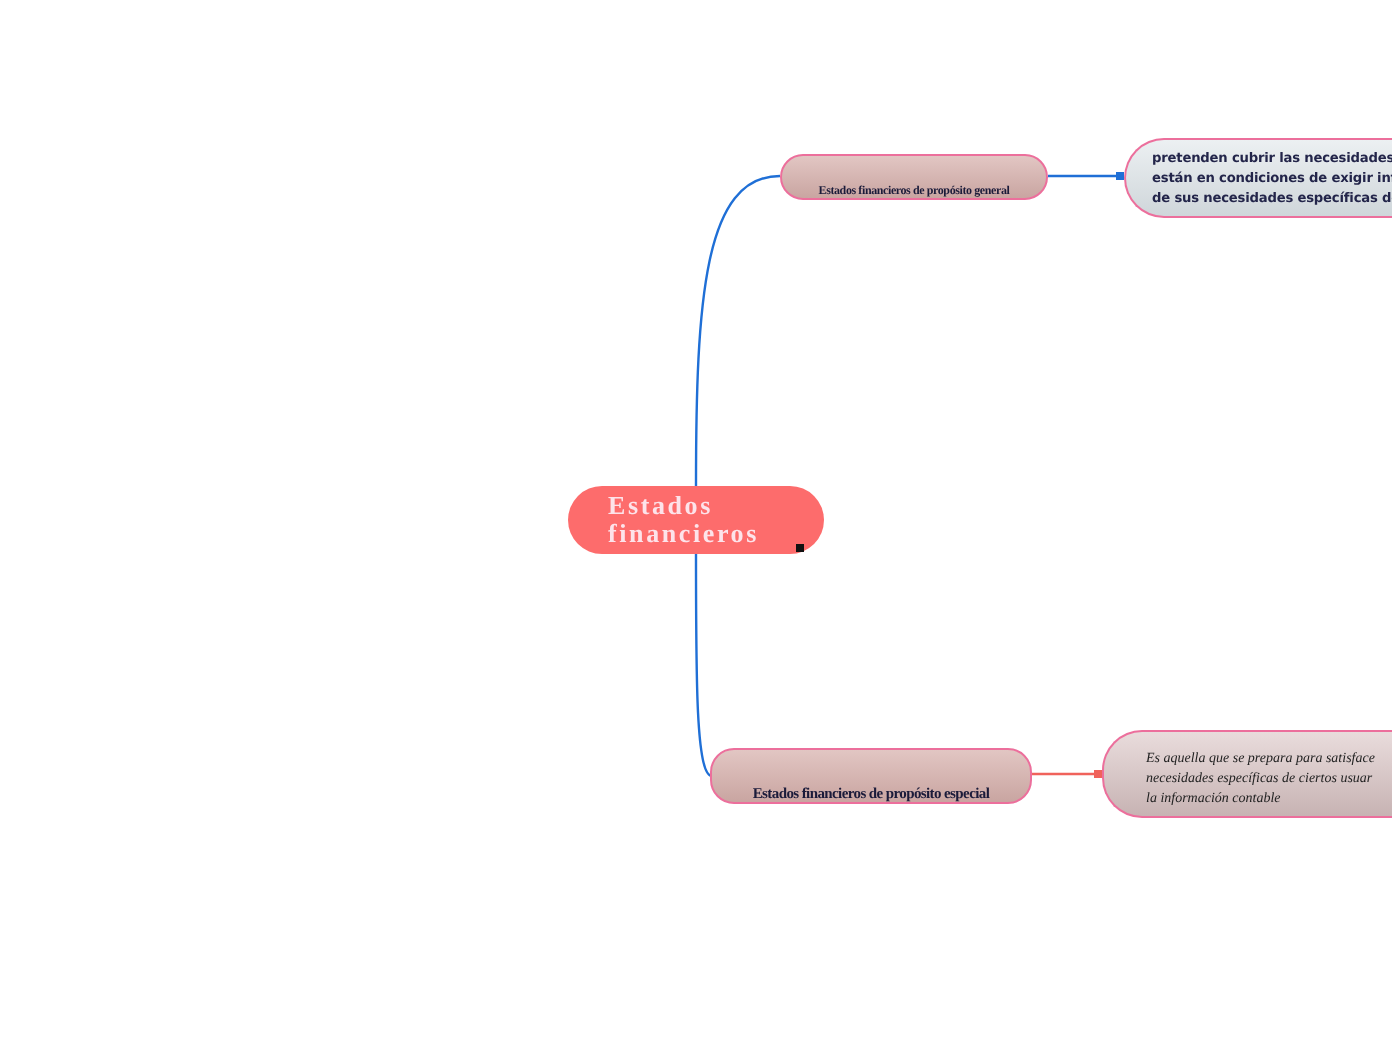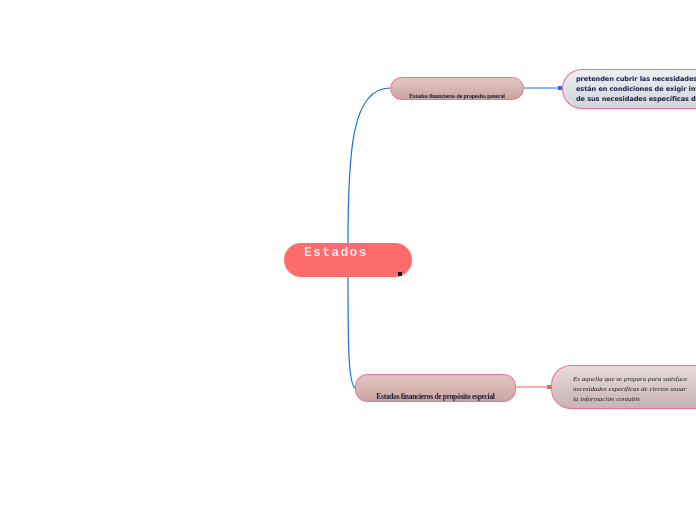--- a/index.html
+++ b/index.html
@@ -8,21 +8,21 @@
       background: #ffffff; position: relative;
       font-family: "Liberation Sans", sans-serif;
     }
     .canvas { position: absolute; left: 0; top: 0; width: 696px; height: 520px; }
     svg.connectors { position: absolute; left: 0; top: 0; }
     .node { position: absolute; box-sizing: border-box; }
     .root {
       left: 284px; top: 243px; width: 128px; height: 34px;
       background: #fd6c6c; border-radius: 17px;
       padding: 3px 0 0 20px;
-      color: #fde3ea; font-family: Liberation Mono, monospace; font-weight: bold;
+      color: #fde3ea; font-family: Liberation Serif, serif; font-weight: bold;
       font-size: 13px; line-height: 14px; letter-spacing: 1.3px;
     }
     .collapse {
       position: absolute; left: 398px; top: 272px; width: 4px; height: 4px; background: #111;
     }
     .branch {
       border: 1.5px solid #ec6f9c; border-radius: 12px;
       background: linear-gradient(#e2c6c3, #c9a5a1);
       color: #1b1b3a; font-family: "Liberation Serif", serif; font-weight: bold;
       display: flex; align-items: flex-end; justify-content: center; white-space: nowrap;
@@ -60,20 +60,21 @@
 
     <line x1="524" y1="88" x2="562" y2="88" stroke="#1f6fd6" stroke-width="1.2"></line>
     <rect x="558" y="86" width="4" height="4" fill="#1f6fd6"></rect>
 
     <line x1="516" y1="387" x2="551" y2="387" stroke="#f0625b" stroke-width="1.2"></line>
     <rect x="547" y="385" width="4" height="4" fill="#f0625b"></rect>
   </svg>
 
   <div class="node root">
     <div class="line">Estados</div>
+    <div class="line">financieros</div>
   </div>
   <div class="collapse"></div>
 
   <div class="node branch b1">
     <span>Estados financieros de propósito general</span>
   </div>
 
   <div class="node branch b2">
     <span>Estados financieros de propósito especial</span>
   </div>

